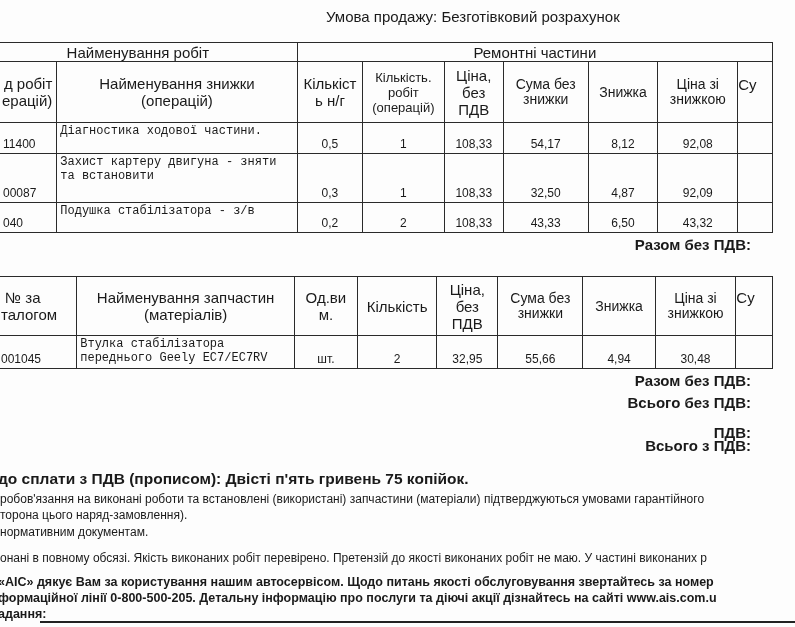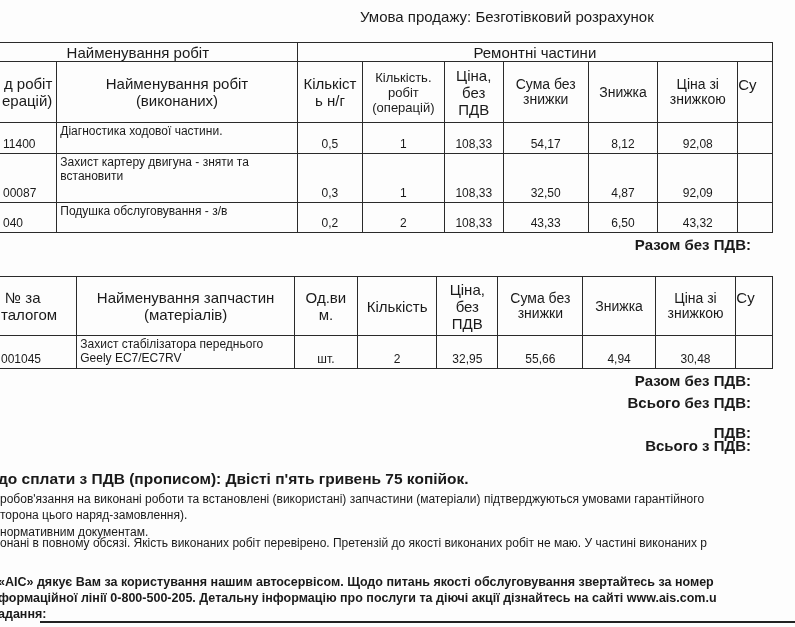--- a/index.html
+++ b/index.html
@@ -3,28 +3,28 @@
 <meta charset="utf-8">
 <style>
   html, body { margin: 0; padding: 0; }
   body {
     width: 795px; height: 627px; overflow: hidden; position: relative;
     background: #fdfdfd;
     font-family: "Liberation Sans", sans-serif;
     color: #1a1a1a;
   }
   .abs { position: absolute; }
-  .sale-terms { left: 360px; top: 8px; font-size: 15px; white-space: nowrap; }
+  .sale-terms { left: 326px; top: 8px; font-size: 15px; white-space: nowrap; }
 
   table.grid { position: absolute; border-collapse: collapse; table-layout: fixed; }
   table.grid td { border: 1.5px solid #2a2a2a; padding: 0; vertical-align: middle; text-align: center; overflow: hidden; }
   .hdr { font-size: 15px; line-height: 17px; }
   .hdr-sm { font-size: 13px; line-height: 15px; }
   .sec { font-size: 15px; line-height: 17px; }
-  .cell-desc { text-align: left !important; vertical-align: top !important; font-size: 12px; line-height: 14px; padding: 1px 3px !important; }
+  .cell-desc { text-align: left !important; vertical-align: top !important; font-size: 12px; line-height: 14px; padding: 1px 3px !important; font-family: Liberation Mono, monospace; }
   .cell-code { text-align: left !important; vertical-align: bottom !important; font-size: 12px; padding: 0 0 2px 2px !important; }
   .cell-num { vertical-align: bottom !important; font-size: 12px; padding-bottom: 2px !important; }
 
   #works { left: -22px; top: 42px; }
   #parts { left: -22px; top: 276px; }
 
   .total-label { position: absolute; right: 44px; font-size: 15px; font-weight: bold; white-space: nowrap; text-align: right; }
 
   .pay-words { left: -2px; top: 470px; font-size: 15.5px; font-weight: bold; white-space: nowrap; }
   .note { position: absolute; left: 0px; font-size: 12px; white-space: nowrap; line-height: 16px; }
@@ -49,21 +49,21 @@
       <col style="width:40px">
   </colgroup>
   <tbody>
       <tr style="height:19px">
     <td colspan="2" class="sec">Найменування робіт</td>
     <td colspan="7" class="sec">Ремонтні частини</td>
   </tr>
   <tr style="height:61px">
     <td class="hdr" style="text-align:right;padding-right:4px;white-space:pre-line">д робіт
 ерацій)</td>
-    <td class="hdr"><span style="display:inline-block;width:190px">Найменування робіт (виконаних)</span></td>
+    <td class="hdr"><span style="display:inline-block;width:190px">Найменування знижки (операцій)</span></td>
     <td class="hdr"><span style="display:inline-block;width:60px;word-break:break-all">Кількість н/г</span></td>
     <td class="hdr-sm"><span style="display:inline-block;width:76px">Кількість. робіт (операцій)</span></td>
     <td class="hdr"><span style="display:inline-block;width:44px">Ціна, без ПДВ</span></td>
     <td class="hdr-sm" style="font-size:14px"><span style="display:inline-block;width:80px">Сума без знижки</span></td>
     <td class="hdr-sm" style="font-size:14px">Знижка</td>
     <td class="hdr-sm" style="font-size:14px"><span style="display:inline-block;width:72px">Ціна зі знижкою</span></td>
     <td class="hdr" style="text-align:left;vertical-align:top;padding-top:14px">Су</td>
   </tr>
   <tr style="height:31px">
     <td class="cell-code" style="padding-left:24px !important">11400</td>
@@ -82,21 +82,21 @@
     <td class="cell-num">0,3</td>
     <td class="cell-num">1</td>
     <td class="cell-num">108,33</td>
     <td class="cell-num">32,50</td>
     <td class="cell-num">4,87</td>
     <td class="cell-num">92,09</td>
     <td class="cell-num"></td>
   </tr>
   <tr style="height:30px">
     <td class="cell-code" style="padding-left:24px !important">040</td>
-    <td class="cell-desc">Подушка обслуговування - з/в</td>
+    <td class="cell-desc">Подушка стабілізатора - з/в</td>
     <td class="cell-num">0,2</td>
     <td class="cell-num">2</td>
     <td class="cell-num">108,33</td>
     <td class="cell-num">43,33</td>
     <td class="cell-num">6,50</td>
     <td class="cell-num">43,32</td>
     <td class="cell-num"></td>
   </tr>
 </tbody>
   </table>
@@ -131,41 +131,41 @@
     </td>
     <td class="hdr">Кількість</td>
     <td class="hdr"><span style="display:inline-block;width:44px">Ціна, без ПДВ</span></td>
     <td class="hdr-sm" style="font-size:14px"><span style="display:inline-block;width:80px">Сума без знижки</span></td>
     <td class="hdr-sm" style="font-size:14px">Знижка</td>
     <td class="hdr-sm" style="font-size:14px"><span style="display:inline-block;width:72px">Ціна зі знижкою</span></td>
     <td class="hdr" style="text-align:left;vertical-align:top;padding-top:12px">Су</td>
   </tr>
   <tr style="height:33px">
     <td class="cell-code" style="padding-left:22px !important">001045</td>
-    <td class="cell-desc" style="padding-top:1px !important">Захист стабілізатора переднього Geely EC7/EC7RV</td>
+    <td class="cell-desc" style="padding-top:1px !important">Втулка стабілізатора переднього Geely EC7/EC7RV</td>
     <td class="cell-num">шт.</td>
     <td class="cell-num">2</td>
     <td class="cell-num">32,95</td>
     <td class="cell-num">55,66</td>
     <td class="cell-num">4,94</td>
     <td class="cell-num">30,48</td>
     <td class="cell-num"></td>
   </tr>
 </tbody>
   </table>
 
 <div class="total-label" style="top:372px">Разом без ПДВ:</div>
 <div class="total-label" style="top:394px">Всього без ПДВ:</div>
 <div class="total-label" style="top:424px">ПДВ:</div>
 <div class="total-label" style="top:437px">Всього з ПДВ:</div>
 
 <div class="abs pay-words">до сплати з ПДВ (прописом): Двісті п'ять гривень 75 копійок.</div>
 
 <div class="note" style="top:491px">робов'язання на виконані роботи та встановлені (використані) запчастини (матеріали) підтверджуються умовами гарантійного</div>
 <div class="note" style="top:507px">торона цього наряд-замовлення).</div>
-<div class="note" style="top:535px">онані в повному обсязі. Якість виконаних робіт перевірено. Претензій до якості виконаних робіт не маю. У частині виконаних р</div>
+<div class="note" style="top:550px">онані в повному обсязі. Якість виконаних робіт перевірено. Претензій до якості виконаних робіт не маю. У частині виконаних р</div>
 <div class="note" style="top:524px">нормативним документам.</div>
 
 <div class="thanks" style="top:574px">«АІС» дякує Вам за користування нашим автосервісом. Щодо питань якості обслуговування звертайтесь за   номер</div>
 <div class="thanks" style="top:590px">формаційної лінії 0-800-500-205. Детальну інформацію про  послуги та діючі акції дізнайтесь на сайті www.ais.com.u</div>
 <div class="thanks" style="top:606px">адання:</div>
 
 <div class="bottom-line"></div>
 
 </body></html>

